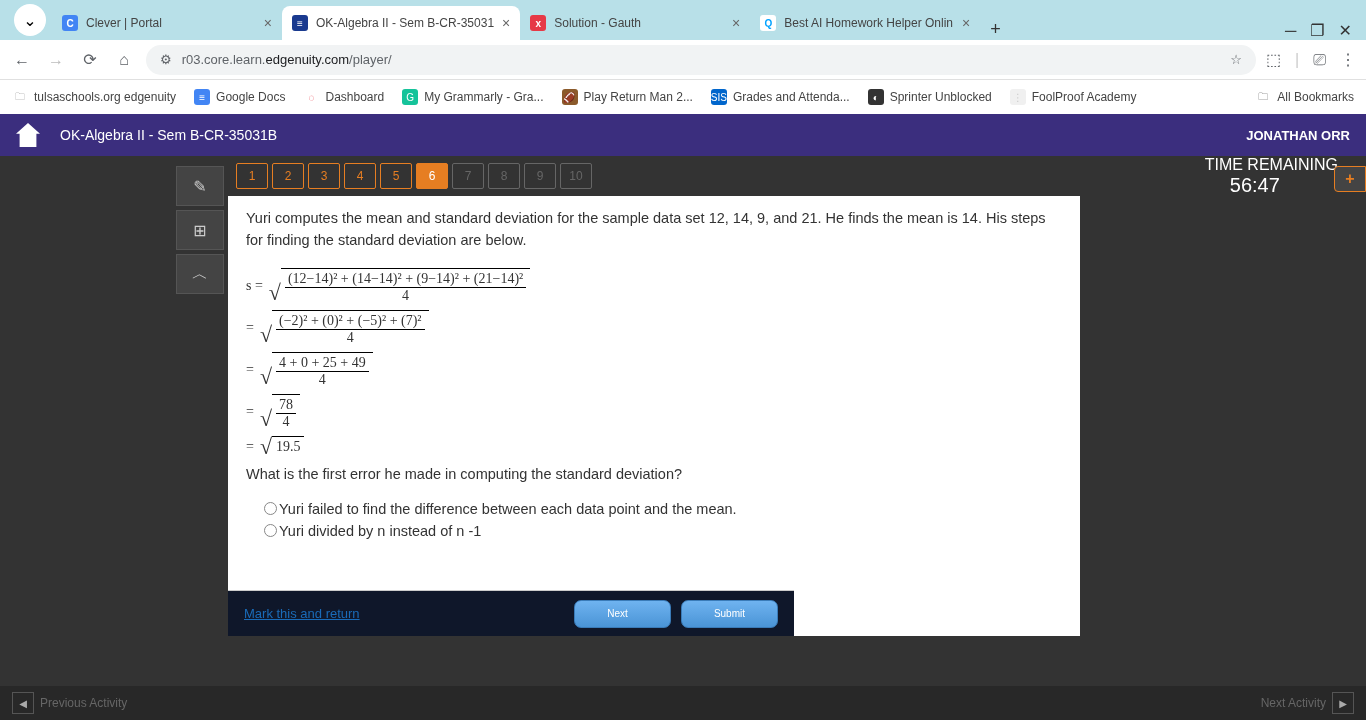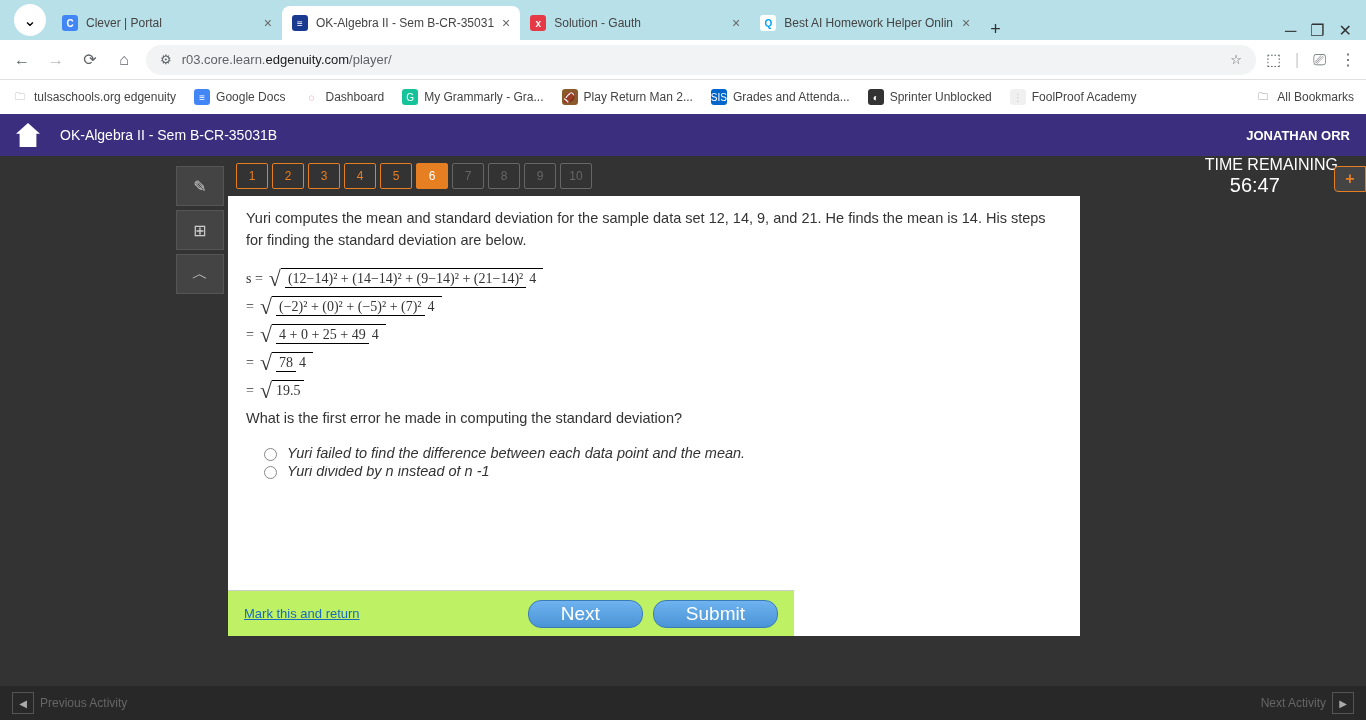--- a/index.html
+++ b/index.html
@@ -49,32 +49,32 @@
 .timer-val { font-size: 20px; }
 .plus-box { position: absolute; right: 0; top: 10px; background: #444; border: 1px solid #e67e22; color: #e67e22; width: 32px; height: 26px; display: flex; align-items: center; justify-content: center; border-radius: 4px 0 0 4px; font-size: 16px; font-weight: bold; }
 
 .question-area { background: #fff; margin-right: 286px; height: 440px; padding: 12px 18px; font-size: 14.5px; color: #333; overflow: hidden; position: relative; }
 .q-text { line-height: 1.5; margin-bottom: 16px; }
 .math-block { font-family: 'Times New Roman', serif; font-size: 14px; margin-bottom: 6px; display: flex; align-items: center; }
 .math-block .eq-lead { margin-right: 6px; }
 .sqrt-wrap { display: flex; align-items: stretch; }
 .sqrt-sign { font-size: 22px; display: flex; align-items: flex-end; line-height: 1; }
 .sqrt-body { border-top: 1px solid #000; padding: 2px 4px 0 4px; }
-.frac { display: inline-flex; align-items: center; vertical-align: middle; }
+.frac { display: inline-flex; flex-direction: column; align-items: center; vertical-align: middle; }
 .frac .num { border-bottom: 1px solid #000; padding: 0 3px; }
 .frac .den { padding: 0 3px; }
 .q-prompt { margin-top: 8px; margin-bottom: 14px; }
-.option { display: flex; align-items: flex-end; gap: 10px; padding: 5px 6px 5px 18px; font-style: italic; }
+.option { display: flex; align-items: center; gap: 2px; padding: 5px 6px 5px 18px; }
 .radio { width: 13px; height: 13px; border: 1.5px solid #888; border-radius: 50%; flex-shrink: 0; }
 .option.cut { overflow: hidden; max-height: 18px; }
 
-.footer-bar { position: absolute; bottom: 0; left: 0; right: 286px; height: 46px; background: #bef264; border-top: 1px solid #ccc; display: flex; align-items: center; padding: 0 16px; }
+.footer-bar { position: absolute; bottom: 0; left: 0; right: 286px; height: 46px; background: #0f172a; border-top: 1px solid #ccc; display: flex; align-items: center; padding: 0 16px; }
 .mark-return { color: #1a6bb8; text-decoration: underline; font-size: 13px; }
 .footer-bar .spacer { flex: 1; }
-.action-btn { height: 28px; padding: 0 32px; background: linear-gradient(#6fb3f0, #4a94d6); color: #fff; font-size: 19px; border: 1px solid #3a7bb8; border-radius: 13px; margin-left: 10px; display: flex; align-items: center; }
+.action-btn { height: 28px; padding: 0 32px; background: linear-gradient(#6fb3f0, #4a94d6); color: #fff; font-size: 10px; border: 1px solid #3a7bb8; border-radius: 7px; margin-left: 10px; display: flex; align-items: center; }
 .next-btn { position: relative; padding-right: 42px; }
 .next-btn:after { content: ''; position: absolute; right: -1px; top: -1px; bottom: -1px; width: 14px; background: linear-gradient(#6fb3f0, #4a94d6); border: 1px solid #3a7bb8; border-left: none; clip-path: polygon(0 0, 100% 50%, 0 100%); }
 
 .bottom-nav { height: 34px; background: #282828; display: flex; align-items: center; padding: 0 6px; color: #666; font-size: 12px; }
 .bn-arrow { width: 22px; height: 22px; border: 1px solid #555; display: flex; align-items: center; justify-content: center; margin: 0 6px; font-size: 10px; color: #aaa; }
 .bn-text.right { margin-left: auto; }
 </style>
 </head>
 <body>
 

